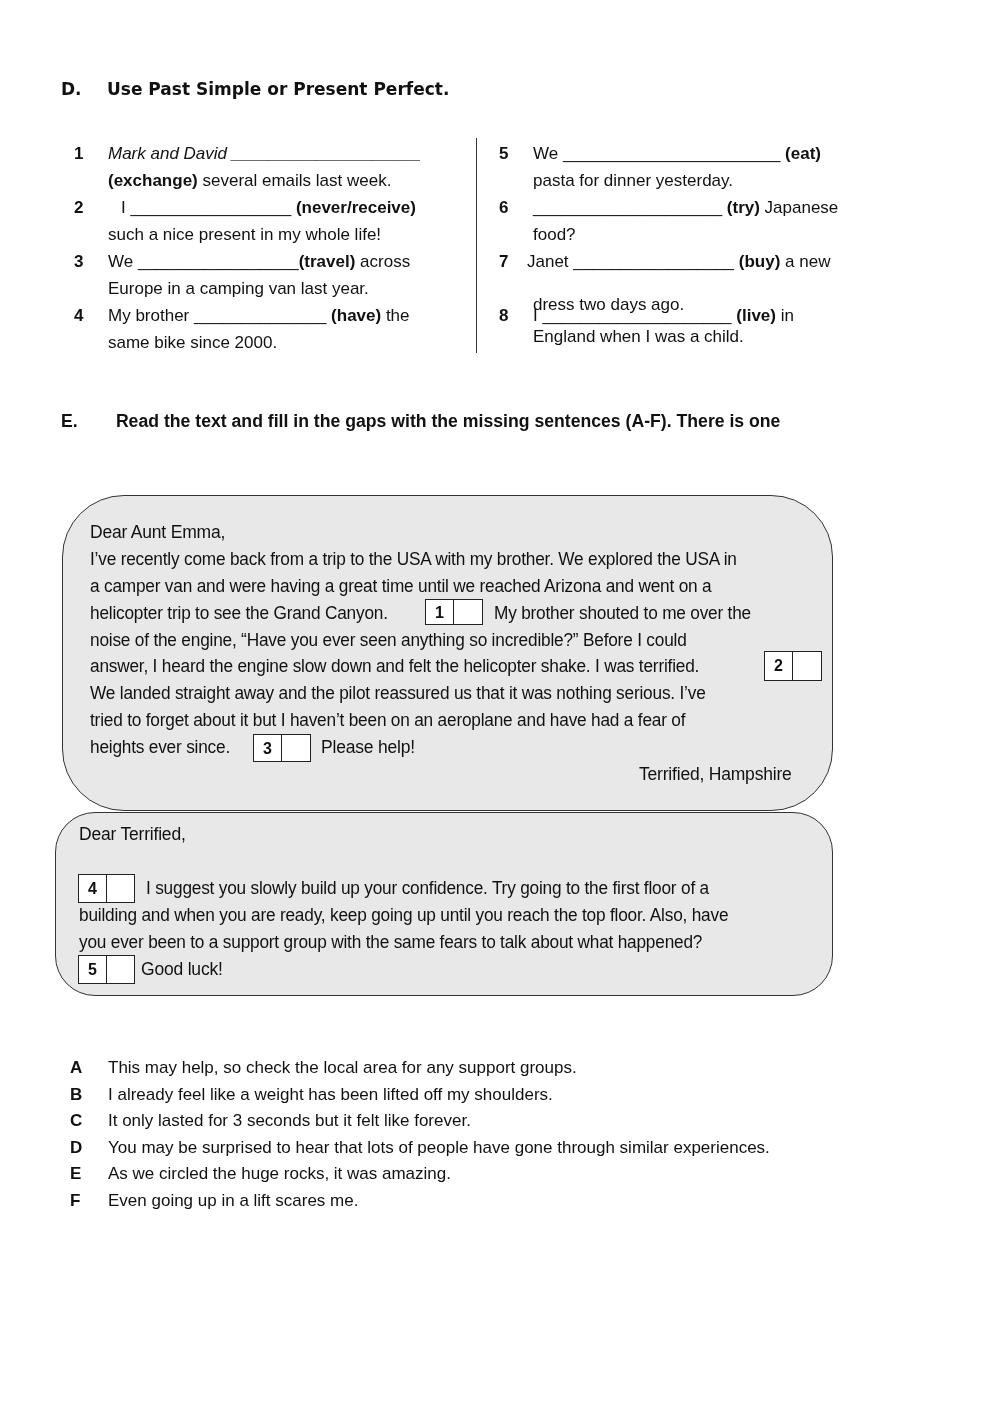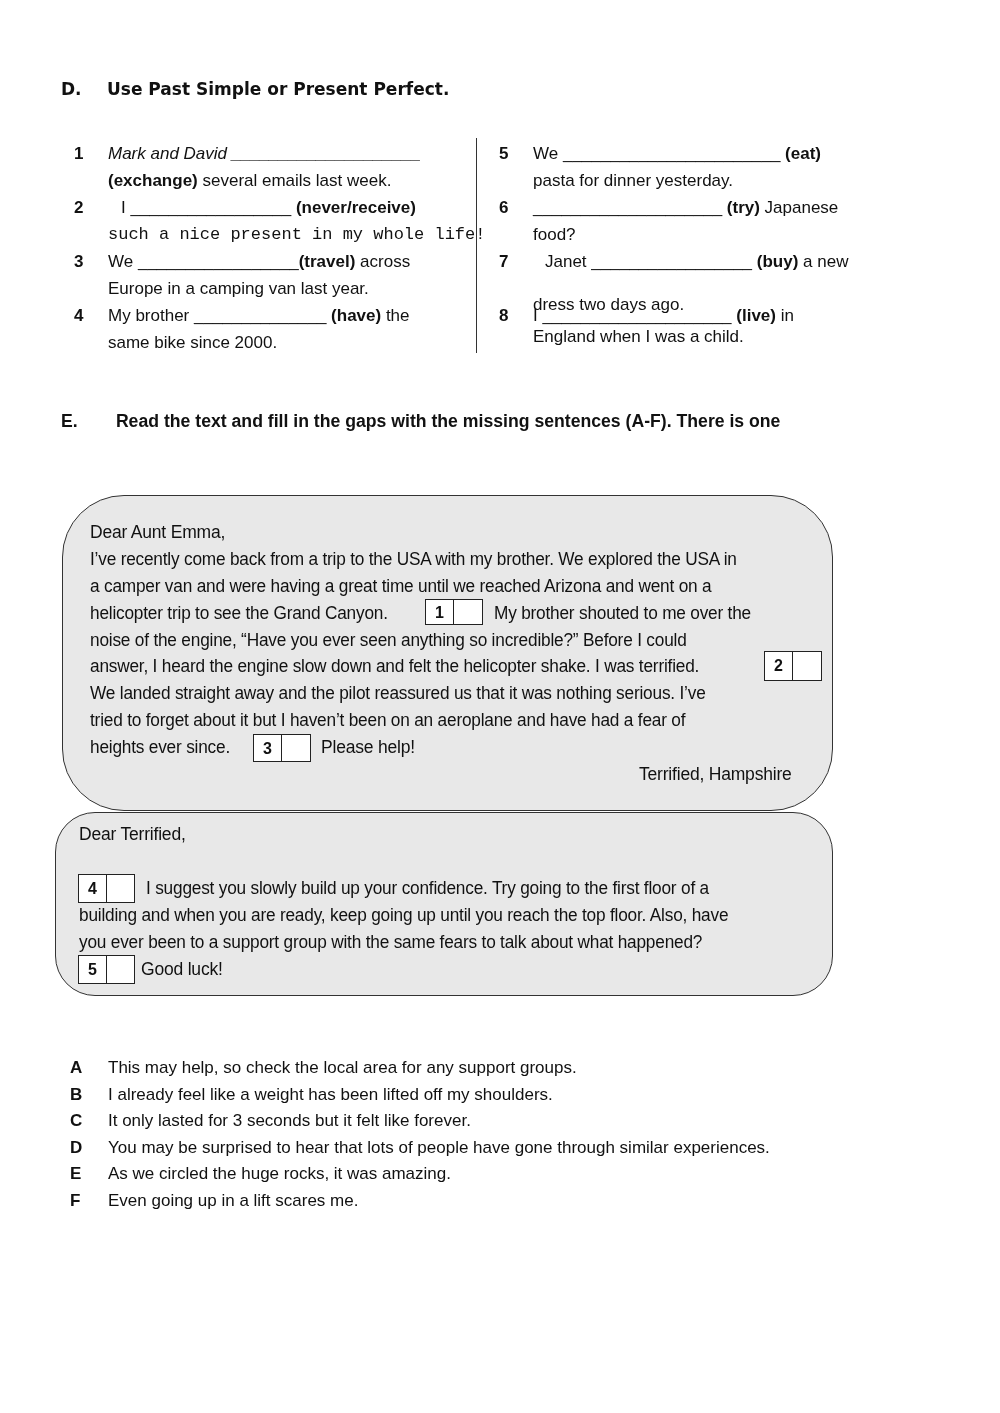--- a/index.html
+++ b/index.html
@@ -38,21 +38,21 @@
 
 <div class="ex-item" style="left:74px; top:140px;">
   <span class="ex-num" style="left:0; top:0;">1</span>
   <span class="ex-text" style="left:34px; top:0;font-style:italic;"><span>Mark and David </span><span>____________________</span></span>
   <span class="ex-text" style="left:34px; top:27px;"><b>(exchange)</b><span> several emails last week.</span></span>
 </div>
 
 <div class="ex-item" style="left:74px; top:194px;">
   <span class="ex-num" style="left:0; top:0;">2</span>
   <span class="ex-text" style="left:47px; top:0;"><span>I </span><span>_________________</span><b> (never/receive)</b><span></span></span>
-  <span class="ex-text" style="left:34px; top:27px;font-family:Liberation Mono, monospace;">such a nice present in my whole life!</span>
+  <span class="ex-text" style="left:34px; top:27px;">such a nice present in my whole life!</span>
 </div>
 
 <div class="ex-item" style="left:74px; top:248px;">
   <span class="ex-num" style="left:0; top:0;">3</span>
   <span class="ex-text" style="left:34px; top:0;"><span>We </span><span>_________________</span><b>(travel)</b><span> across</span></span>
   <span class="ex-text" style="left:34px; top:27px;">Europe in a camping van last year.</span>
 </div>
 
 <div class="ex-item" style="left:74px; top:302px;">
   <span class="ex-num" style="left:0; top:0;">4</span>
@@ -67,21 +67,21 @@
 </div>
 
 <div class="ex-item" style="left:499px; top:194px;">
   <span class="ex-num" style="left:0; top:0;">6</span>
   <span class="ex-text" style="left:34px; top:0;"><span>____________________</span><b> (try)</b><span> Japanese</span></span>
   <span class="ex-text" style="left:34px; top:27px;">food?</span>
 </div>
 
 <div class="ex-item" style="left:499px; top:248px;">
   <span class="ex-num" style="left:0; top:0;">7</span>
-  <span class="ex-text" style="left:46px; top:0;"><span>Janet </span><span>_________________</span><b> (buy)</b><span> a new</span></span>
+  <span class="ex-text" style="left:28px; top:0;"><span>Janet </span><span>_________________</span><b> (buy)</b><span> a new</span></span>
   <span class="ex-text" style="left:34px; top:43px;text-align:center;">dress two days ago.</span>
 </div>
 
 <div class="ex-item" style="left:499px; top:302px;">
   <span class="ex-num" style="left:0; top:0;">8</span>
   <span class="ex-text" style="left:34px; top:0;text-align:center;"><span>I </span><span>____________________</span><b> (live)</b><span> in</span></span>
   <span class="ex-text" style="left:34px; top:21px;">England when I was a child.</span>
 </div>
 
 <div class="abs heading-e" style="left:61px; top:408px; width:890px;">

